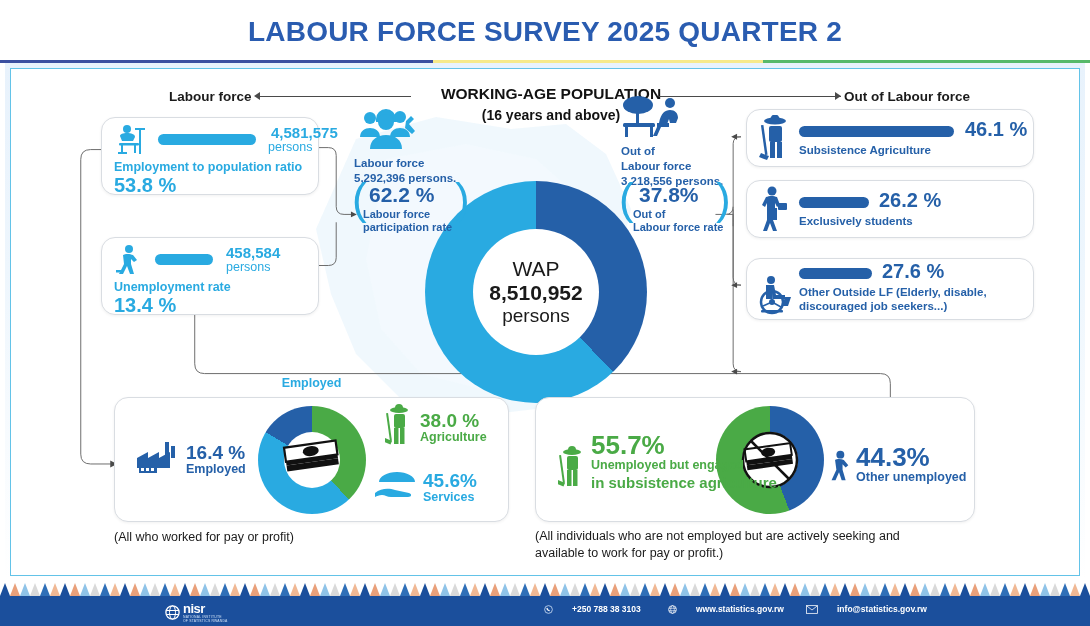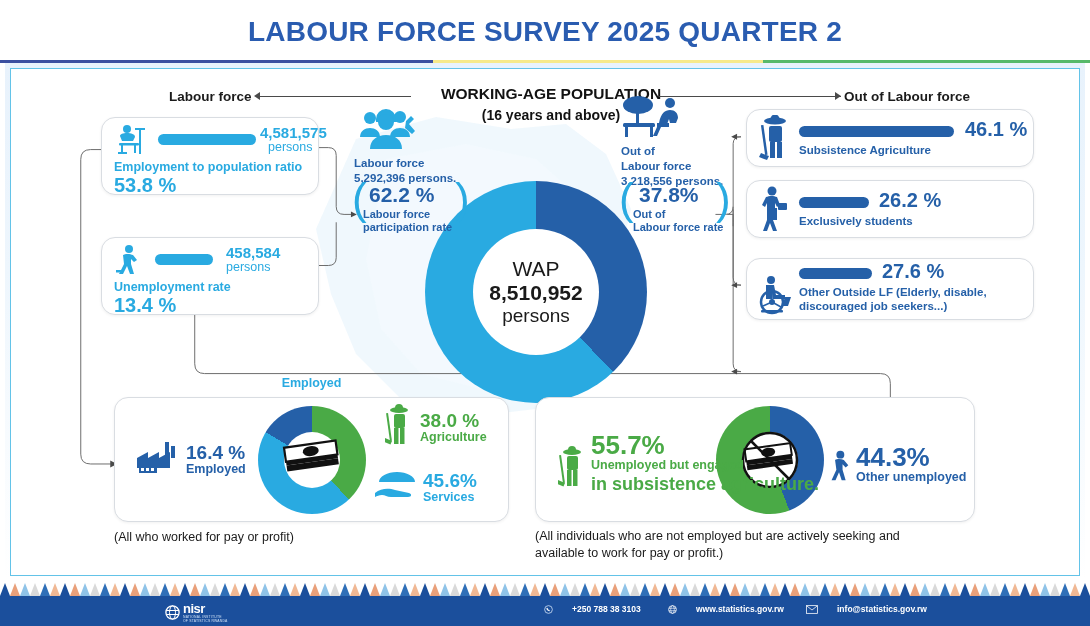--- a/index.html
+++ b/index.html
@@ -197,21 +197,21 @@
           <path d="M6 12c0-2 3-3 7-3s8 1 8 4l-2 4H8l-2-5z"></path>
           <rect x="5" y="19" width="20" height="2.5" rx="1"></rect>
           <rect x="7" y="21" width="2" height="8"></rect>
           <rect x="20" y="21" width="2" height="8"></rect>
           <rect x="4" y="28" width="9" height="2"></rect>
           <rect x="25" y="4" width="2" height="26"></rect>
           <rect x="21" y="4" width="10" height="2"></rect>
         </g>
       </svg>
       <div class="bar bar-lt" style="left:56px; top:16px; width:98px;"></div>
-      <div class="lc-num" style="position:absolute; left:158px; top:6px;">4,581,575</div>
+      <div class="lc-num" style="position:absolute; left:169px; top:6px;">4,581,575</div>
       <div class="lc-persons" style="position:absolute; left:166px; top:22px;">persons</div>
       <div class="lc-lbl" style="position:absolute; left:12px;  top:42px;">Employment to population ratio</div>
       <div class="lc-pct" style="position:absolute; left:12px;  top:56px;">53.8 %</div>
     </div>
 
     <div class="card card-l2">
       <svg class="icon" style="left:14px; top:6px;" width="34" height="34" viewBox="0 0 34 34">
         <g fill="#29aae1">
           <circle cx="13" cy="5" r="4"></circle>
           <path d="M7 11c2-1.5 7-1.5 10 0l4 5-3 2-3-3v5l3 10h-4l-3-8-4 8H3l5-10z"></path>
@@ -410,21 +410,21 @@
               <circle cx="14" cy="4" r="4"></circle>
           <rect x="9" y="10" width="11" height="14" rx="2"></rect>
           <rect x="9" y="24" width="4.5" height="16"></rect>
               <rect x="15" y="24" width="4.5" height="16"></rect>
           <rect x="3" y="9" width="2" height="28" transform="rotate(-8 4 23)"></rect>
           <path d="M0 34l7 3-1.5 3.5-7-3z"></path>
         </g>
       </svg>
       <div class="big-num" style="left:55px; top:32px; font-size:26px; color:#4aaa46;">55.7%</div>
       <div class="sub-txt" style="left:55px; top:60px; font-size:12.5px; color:#4aaa46;">Unemployed but engaged</div>
-      <div class="sub-txt" style="left:55px; top:76px; font-size:18px; color:#4aaa46;">in subsistence agriculture.</div>
+      <div class="sub-txt" style="left:55px; top:76px; font-size:15px; color:#4aaa46;">in subsistence agriculture.</div>
 
       <svg style="position:absolute; left:292px; top:50px;" width="30" height="38" viewBox="0 0 34 38">
         <g fill="#2560a8">
           <circle cx="14" cy="5" r="4.5"></circle>
           <path d="M8 11c2-1.5 7-1.5 10 0l5 6-3 2.5-3.5-3.5v6l3.5 12h-4.5l-3-9-4 9H4l5.5-12z"></path>
         </g>
       </svg>
       <div class="big-num" style="left:320px; top:44px; font-size:26px; color:#2560a8;">44.3%</div>
       <div class="sub-txt" style="left:320px; top:72px; font-size:12.5px; color:#2560a8;">Other unemployed</div>
     </div>

